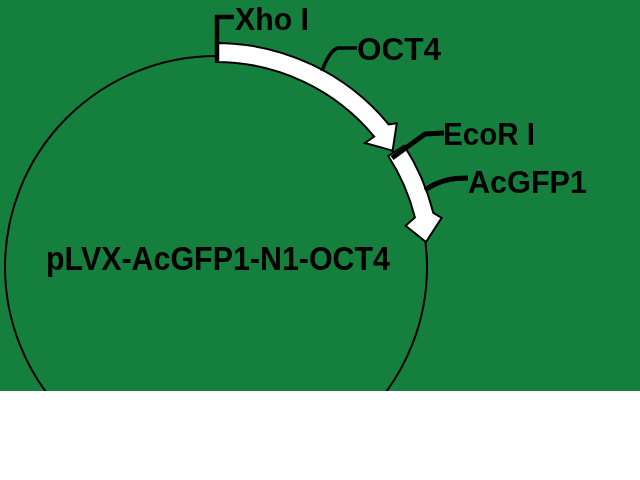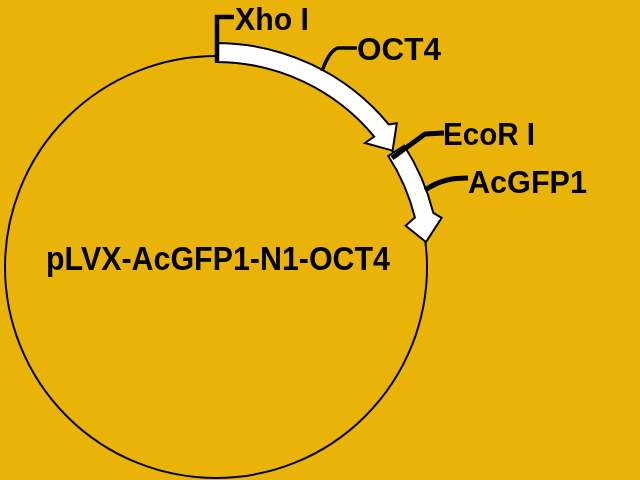--- a/index.html
+++ b/index.html
@@ -4,22 +4,22 @@
 <style>
   html, body {
     margin: 0;
     padding: 0;
     background: #ffffff;
     font-family: "Liberation Sans", sans-serif;
   }
   .stage {
     position: relative;
     width: 640px;
-    height: 480px;
-    background: #eab308;
+    height: 391px;
+    background: #15803d;
     overflow: hidden;
   }
   svg {
     position: absolute;
     top: 0;
     left: 0;
     display: block;
   }
   .outline {
     fill: none;

